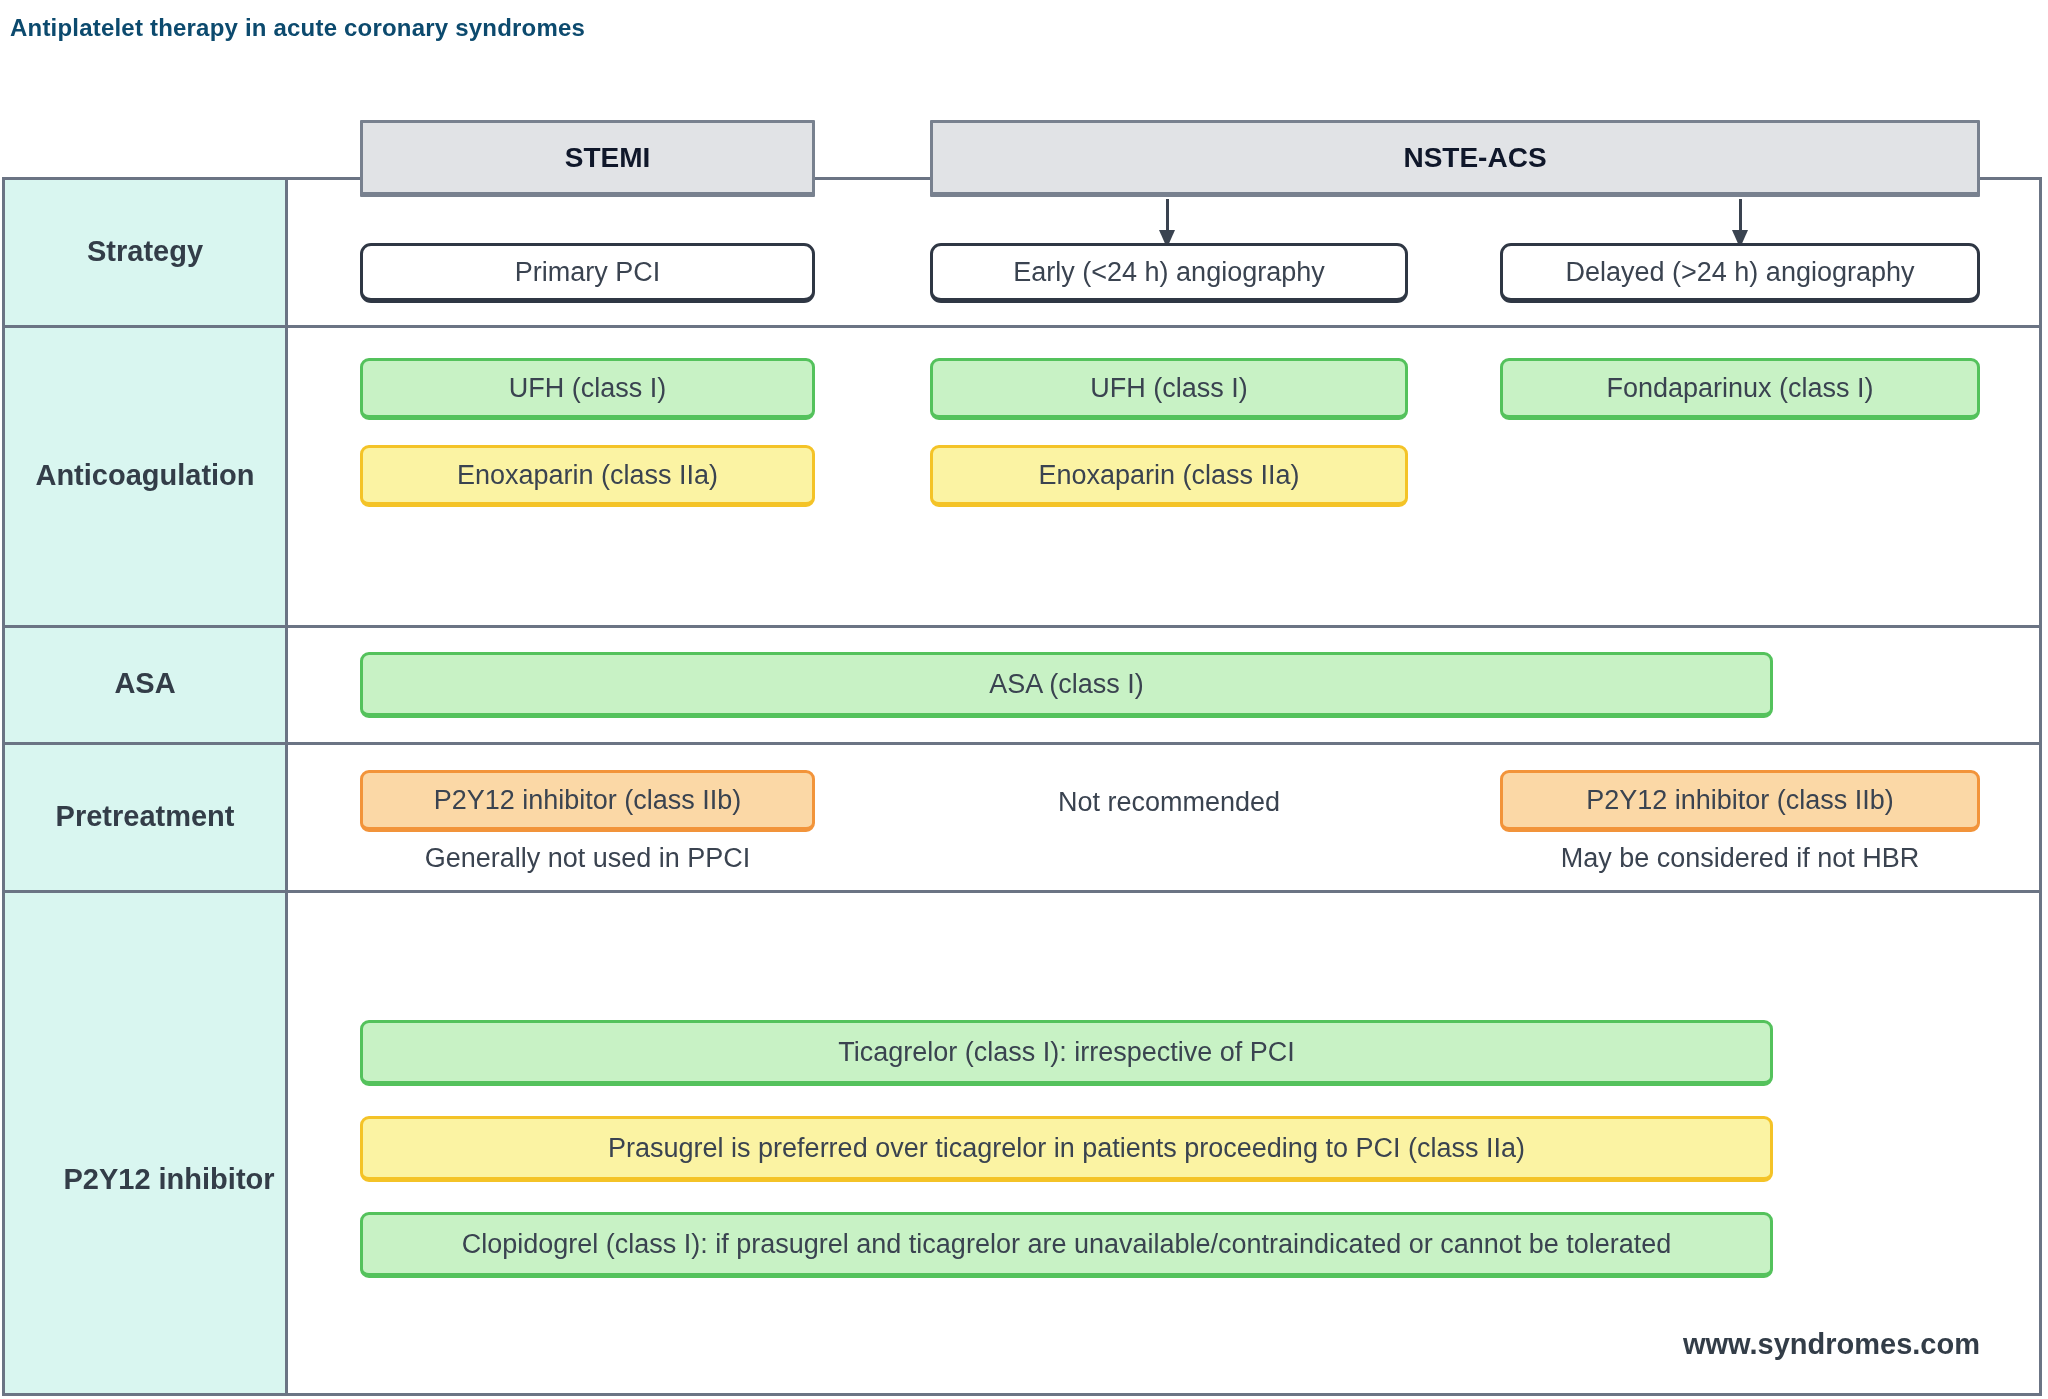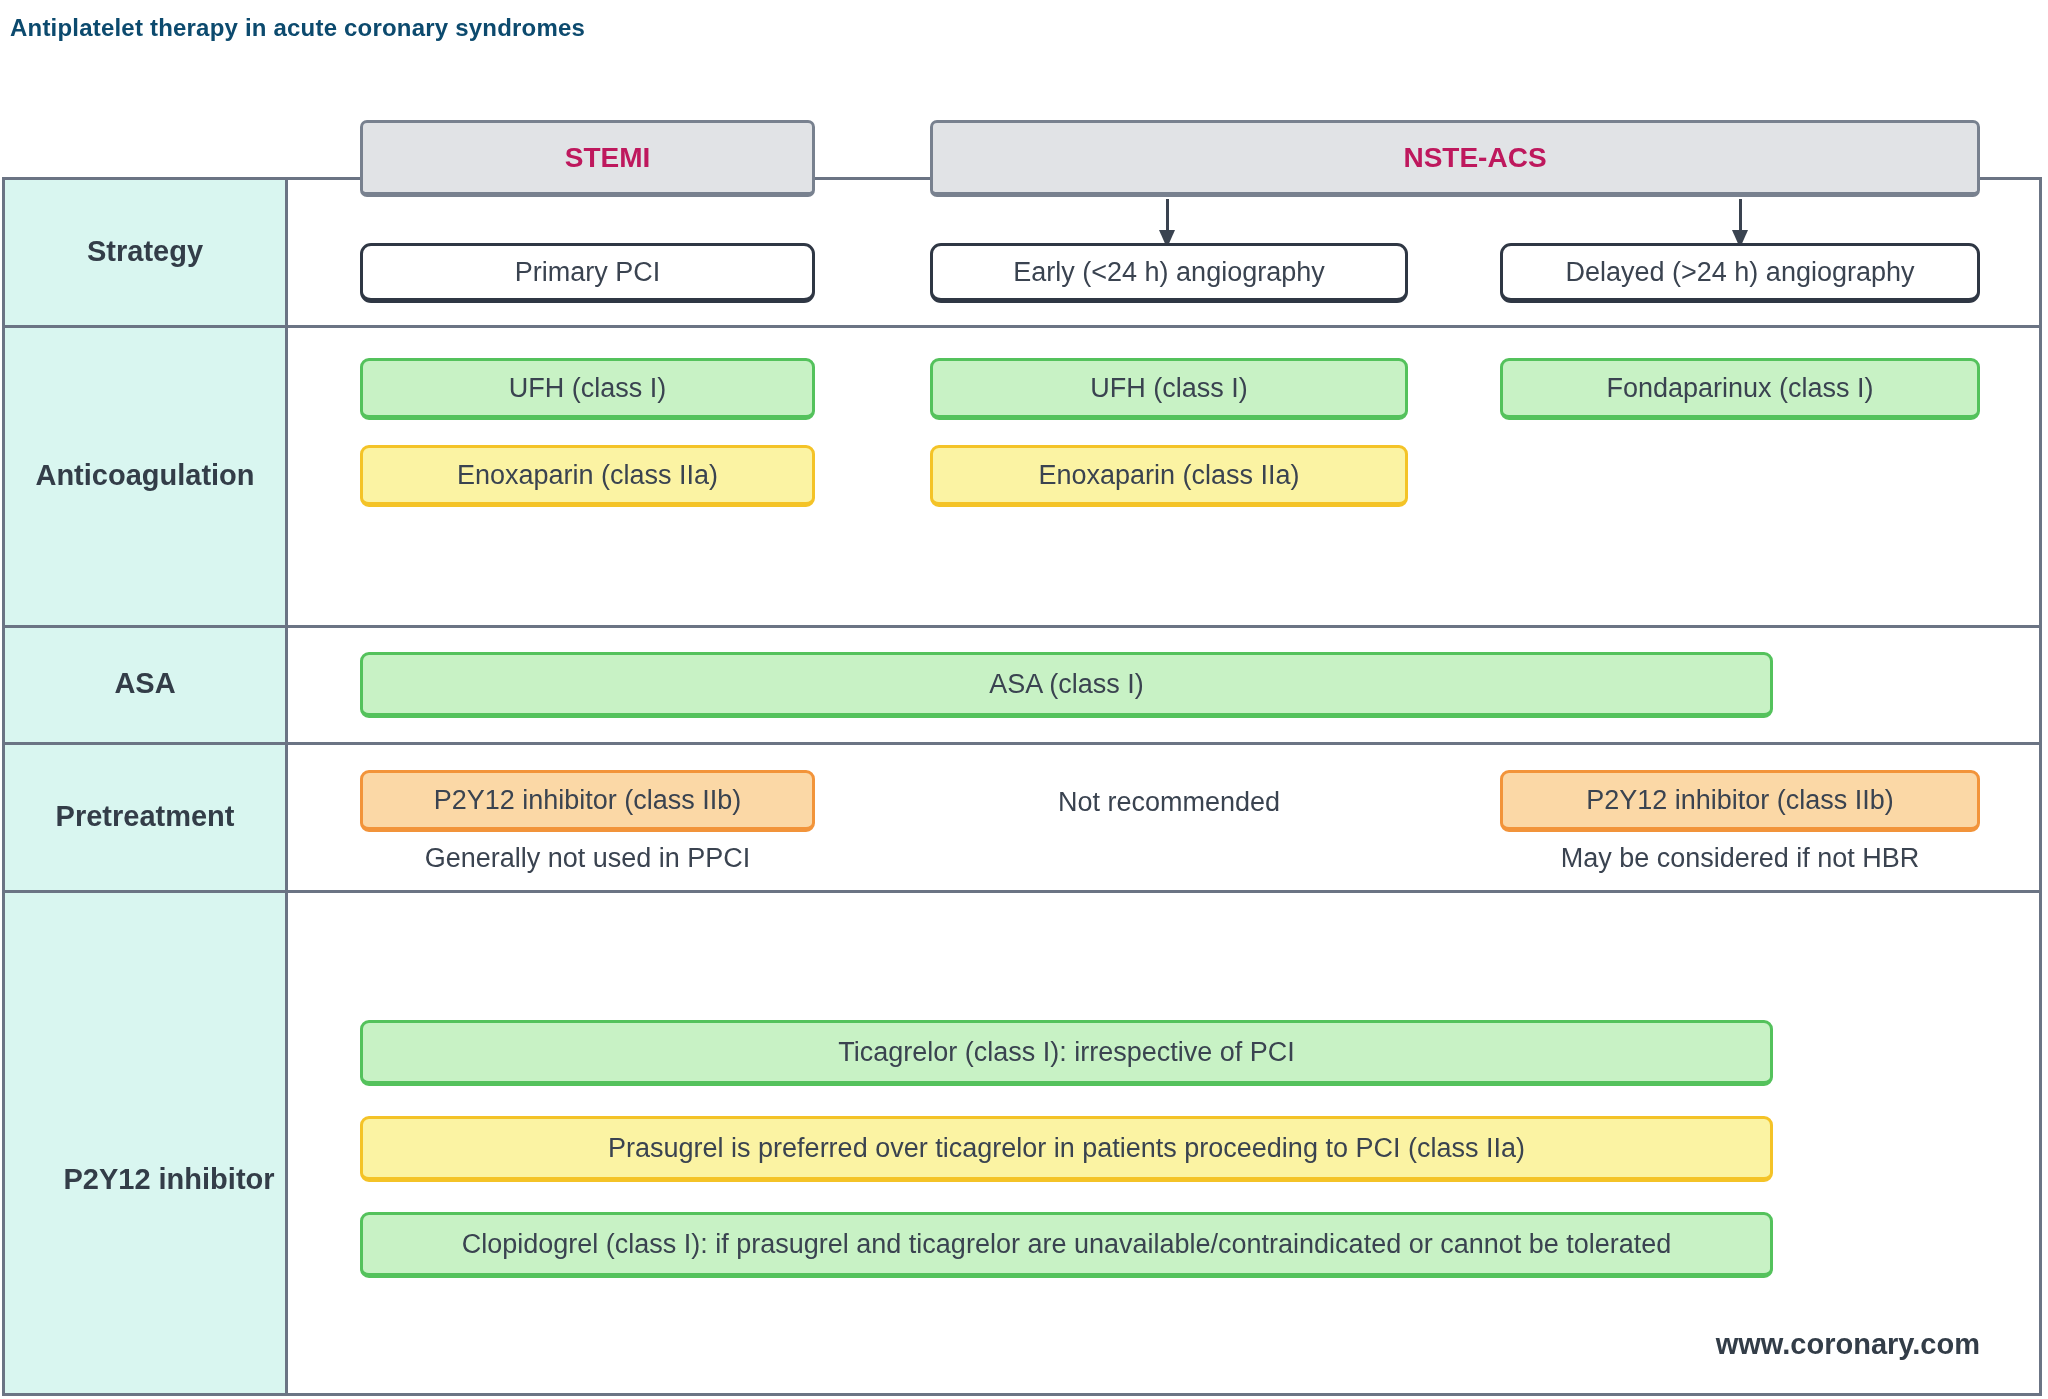--- a/index.html
+++ b/index.html
@@ -34,22 +34,22 @@
     position:absolute; z-index:4; box-sizing:border-box;
     display:flex; align-items:center; justify-content:center; text-align:center;
     font-size:27px; color:var(--ink); border-radius:9px;
     border:3px solid; border-bottom-width:5px; background:#fff; height:62px;
   }
   .tone-green{background:var(--green-fill); border-color:var(--green-border);}
   .tone-yellow{background:var(--yellow-fill); border-color:var(--yellow-border);}
   .tone-orange{background:var(--orange-fill); border-color:var(--orange-border);}
   .tone-white{background:#fff; border-color:var(--darkline); border-radius:11px;}
   .tone-header{
-    background:var(--header-fill); border-color:var(--header-border); border-radius:7px;
-    font-weight:bold; font-size:28px; color:#be185d; z-index:5; height:77px;padding-left:40px;
+    background:var(--header-fill); border-color:var(--header-border); border-radius:1px;
+    font-weight:bold; font-size:28px; color:#0f172a; z-index:5; height:77px;padding-left:40px;
   }
   
   .c1{left:360px; width:455px;}
   .c2{left:930px; width:478px;}
   .c3{left:1500px; width:480px;}
   .cw{left:360px; width:1413px; height:66px;}
   
   .note{
     position:absolute; z-index:4; font-size:27px; color:var(--ink);
     display:flex; align-items:center; justify-content:center; text-align:center; height:40px;
@@ -145,15 +145,15 @@
   <div class="box tone-green cw" style="top:1020px;">
     <span>Ticagrelor (class I): irrespective of PCI</span>
   </div>
   <div class="box tone-yellow cw" style="top:1116px;">
     <span>Prasugrel is preferred over ticagrelor in patients proceeding to PCI (class IIa)</span>
   </div>
   <div class="box tone-green cw" style="top:1212px;">
     <span>Clopidogrel (class I): if prasugrel and ticagrelor are unavailable/contraindicated or cannot be tolerated</span>
   </div>
 
-  <div class="watermark">www.coronary.com</div>
+  <div class="watermark">www.syndromes.com</div>
 
 </div>
 
 </body></html>

